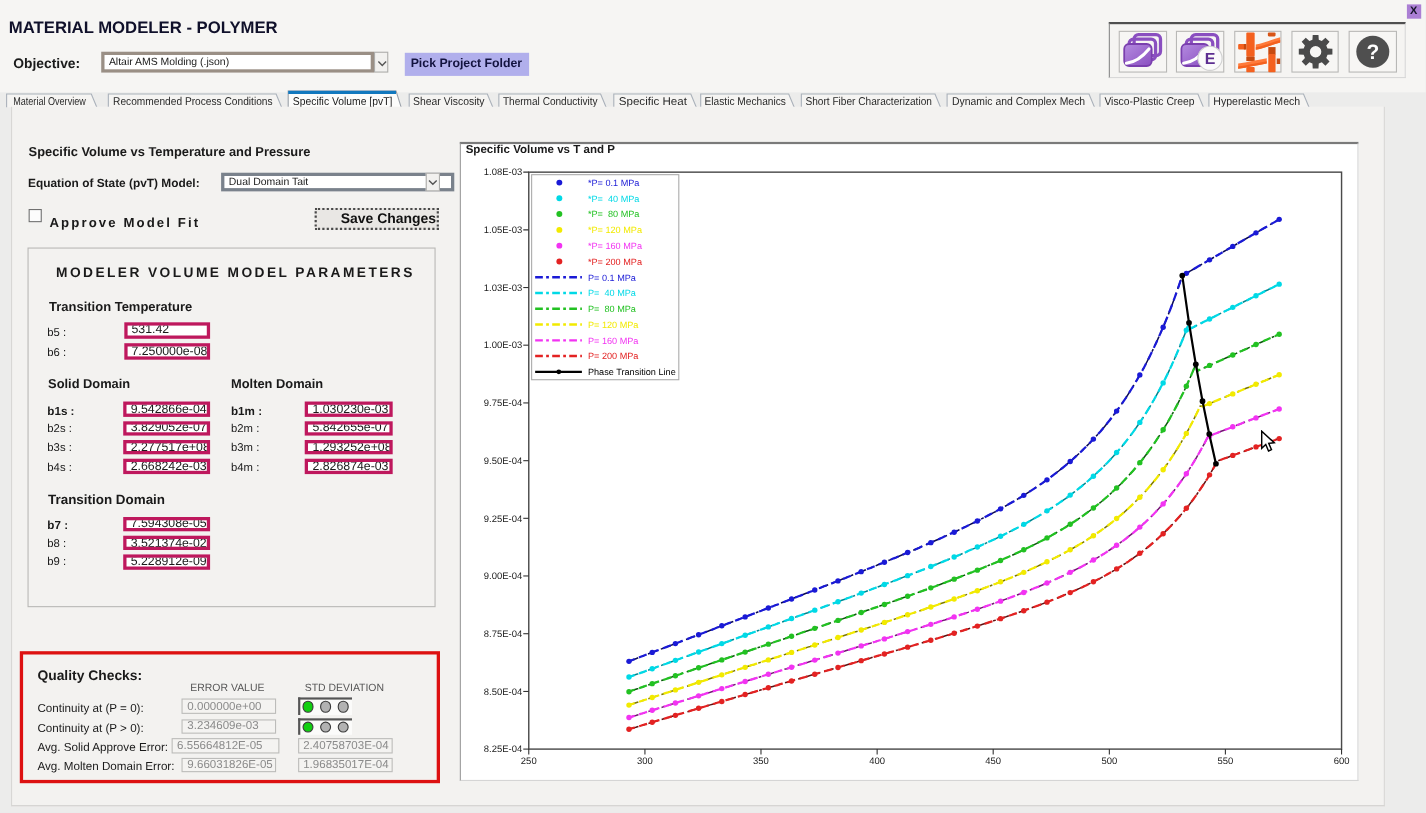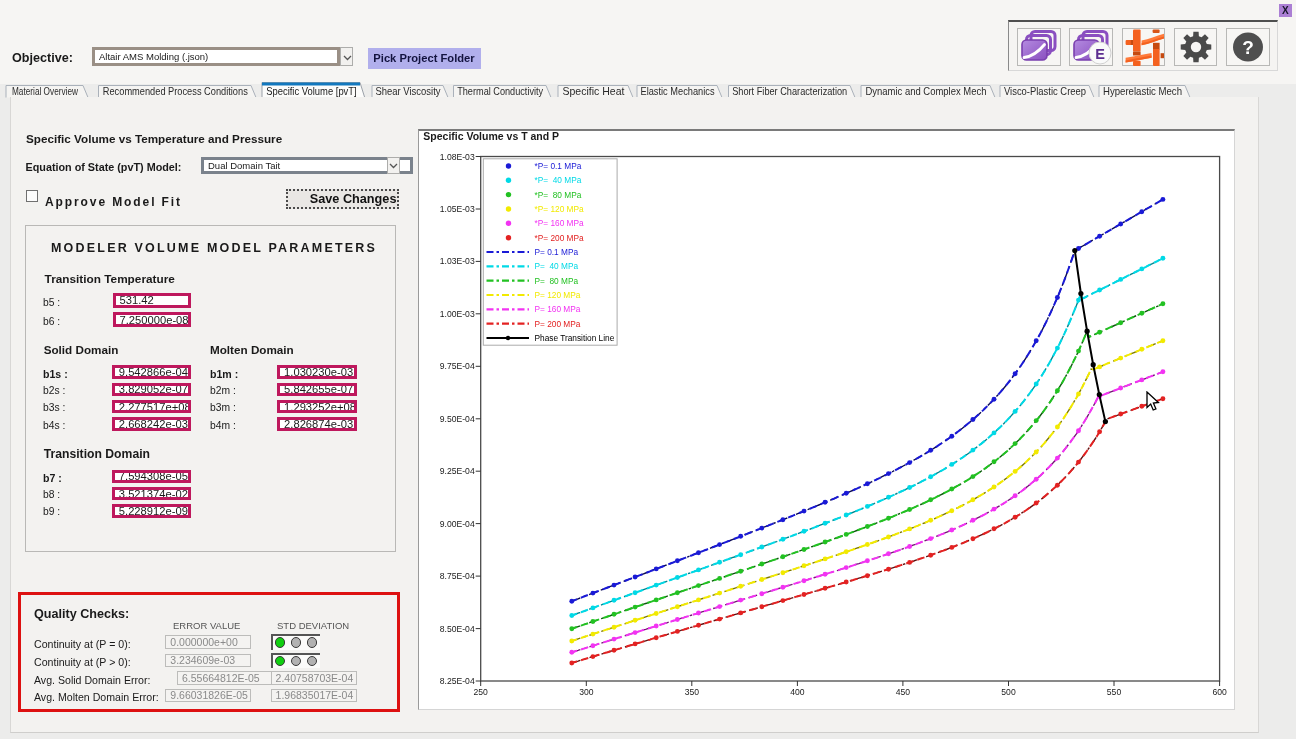--- a/index.html
+++ b/index.html
@@ -6,20 +6,21 @@
 .abs{position:absolute}
 #hdr{left:0;top:0;width:1296px;height:84px;background:#f6f5f3}
 #content{left:10px;top:97px;width:1249px;height:636px;background:#f3f2f0;border-left:1px solid #d8d7d5;border-right:1px solid #d8d7d5;border-bottom:1px solid #cfcecc}
 .fld{position:absolute;background:#fff;border:3px solid #be185d;color:#1a1a1a;display:flex;align-items:center;padding-left:4px;white-space:pre;overflow:hidden}
 .fld.dis{background:#f4f3f1;border:1px solid #bcbcba;color:#8a8a8a}
 .lbl{position:absolute;white-space:nowrap;color:#1a1a1a}
 .b{font-weight:bold}
 </style></head><body>
 <div id="win">
 <div id="hdr" class="abs"></div>
+<div class="lbl b" style="left:8px;top:17px;font-size:15.2px;color:#10102a">MATERIAL MODELER - POLYMER</div>
 <div class="abs" style="left:1279px;top:4px;width:12.5px;height:13px;background:#ab7fd4;color:#151528;font-size:10px;font-weight:bold;text-align:center;line-height:13px">X</div>
 <div class="lbl b" style="left:12px;top:51px;font-size:12.6px">Objective:</div>
 <div class="fld" style="left:92px;top:47px;width:248px;height:19px;font-size:9.5px;border-color:#9a8f85">Altair AMS Molding (.json)</div>
 <div class="abs" style="left:340px;top:47px;width:13px;height:19px;background:#f2f1ef;border:1px solid #adadab">
       <svg width="9" height="6" viewBox="0 0 9 6" style="position:absolute;left:2px;top:6.5px">
         <path d="M1,1 L4.5,4.5 L8,1" fill="none" stroke="#555" stroke-width="1.3"></path>
       </svg>
     </div>
 <div class="abs" style="left:367.5px;top:47.5px;width:113px;height:21px;background:#b1afec;color:#13133f;font-weight:bold;font-size:11.2px;text-align:center;line-height:21px;white-space:nowrap">Pick Project Folder</div>
 <div class="abs" style="left:1008px;top:20px;width:270px;height:51px;border-top:2px solid #4f4f4f;border-left:1px solid #8a8a8a;border-right:1px solid #d8d8d8;border-bottom:1px solid #d8d8d8;background:#f5f4f2"></div>
@@ -150,22 +151,22 @@
 <div class="lbl" style="left:43px;top:506px;font-size:10.3px">b9 :</div>
 <div class="fld" style="left:111.8px;top:504.0px;width:79.5px;height:13.5px;font-size:11.2px">5.228912e-09</div>
 <div class="abs" style="left:17.8px;top:591.6px;width:382.4px;height:120px;border:3px solid #dd1111"></div>
 <div class="lbl b" style="left:34px;top:607px;font-size:12.6px">Quality Checks:</div>
 <div class="lbl" style="left:173px;top:619.5px;font-size:9.5px;color:#555">ERROR VALUE</div>
 <div class="lbl" style="left:277px;top:619.5px;font-size:9.5px;color:#555">STD DEVIATION</div>
 <div class="lbl" style="left:34px;top:638px;font-size:10.6px">Continuity at (P = 0):</div>
 <div class="fld dis" style="left:165.3px;top:635.4px;width:86px;height:13.5px;font-size:10.5px">0.000000e+00</div>
 <div class="lbl" style="left:34px;top:656px;font-size:10.6px">Continuity at (P &gt; 0):</div>
 <div class="fld dis" style="left:165.3px;top:653.5px;width:86px;height:13.5px;font-size:10.5px">3.234609e-03</div>
-<div class="lbl" style="left:34px;top:673.5px;font-size:10.6px">Avg. Solid Domain Error:</div>
-<div class="fld dis" style="left:177px;top:671.0px;width:98px;height:13.5px;font-size:10.5px">6.55664812E-05</div>
+<div class="lbl" style="left:34px;top:673.5px;font-size:10.6px">Avg. Solid Approve Error:</div>
+<div class="fld dis" style="left:156px;top:671.0px;width:98px;height:13.5px;font-size:10.5px">6.55664812E-05</div>
 <div class="fld dis" style="left:270.6px;top:671.0px;width:86px;height:13.5px;font-size:10.5px">2.40758703E-04</div>
 <div class="lbl" style="left:34px;top:691px;font-size:10.6px">Avg. Molten Domain Error:</div>
 <div class="fld dis" style="left:165.3px;top:688.6px;width:86px;height:13.5px;font-size:10.5px">9.66031826E-05</div>
 <div class="fld dis" style="left:270.6px;top:688.6px;width:86px;height:13.5px;font-size:10.5px">1.96835017E-04</div>
 <div class="abs" style="left:270.6px;top:634.4px;width:49px;height:15.5px;background:#fbfbfa;border-top:2px solid #555;border-left:2px solid #555">
       <div style="position:absolute;left:2px;top:1.1px;width:10.8px;height:10.8px;border-radius:50%;background:#11cf11;border:1.6px solid #3a3a3a"></div>
       <div style="position:absolute;left:18px;top:1.1px;width:10.8px;height:10.8px;border-radius:50%;background:#b2b2b2;border:1.6px solid #3a3a3a"></div>
       <div style="position:absolute;left:34px;top:1.1px;width:10.8px;height:10.8px;border-radius:50%;background:#b2b2b2;border:1.6px solid #3a3a3a"></div>
     </div>
     <div class="abs" style="left:270.6px;top:652.6px;width:49px;height:15.5px;background:#fbfbfa;border-top:2px solid #555;border-left:2px solid #555">

